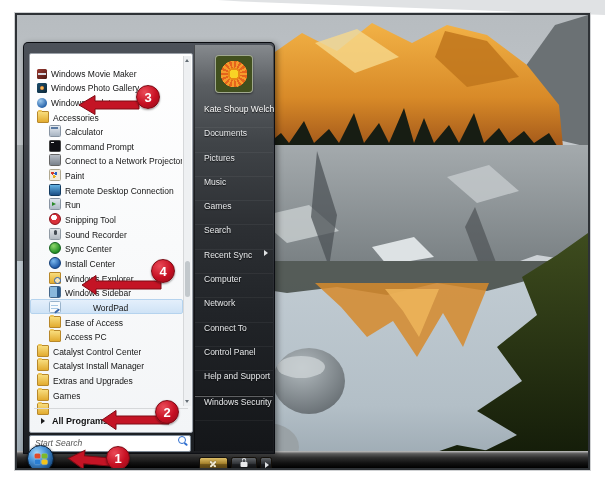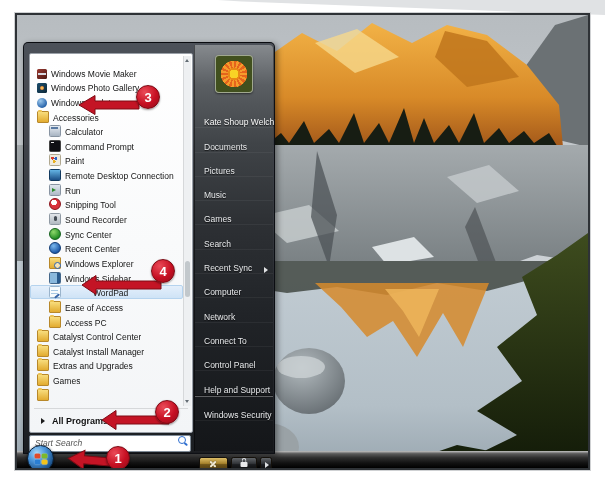--- a/index.html
+++ b/index.html
@@ -71,21 +71,21 @@
   .searchrow input{box-sizing:border-box;width:100%;height:100%;border:1px solid #7e8a96;border-radius:2px;background:#fff;font-family:"Liberation Sans",sans-serif;font-size:8.5px;font-style:italic;color:#444;padding:0 18px 0 5px;outline:none;}
   .searchrow input::placeholder{color:#555;font-style:italic;}
   .mag{position:absolute;right:5px;top:4px;width:6px;height:6px;border:1.6px solid #2f6fd0;border-radius:50%;}
   .mag::after{content:"";position:absolute;left:5px;top:5.5px;width:3.5px;height:1.6px;background:#2f6fd0;border-radius:1px;transform:rotate(40deg);}
   
   .rpanel{position:absolute;left:170px;top:2px;width:78px;height:406px;background:linear-gradient(180deg,#868a8e 0%,#5a5e62 10%,#404448 24%,#2d3034 44%,#212428 66%,#141619 100%);border-radius:0 4px 0 0;border-left:1px solid rgba(0,0,0,.45);}
   .avatar{margin:10px auto 11px auto;width:36px;height:36px;border-radius:4px;border:1px solid rgba(255,255,255,.5);box-shadow:0 1px 2px rgba(0,0,0,.5);background:
     radial-gradient(circle at 50% 50%,#f8d425 0 4.5px,#e88a14 4.5px 6.5px,rgba(0,0,0,0) 6.5px),
     radial-gradient(circle at 50% 50%,rgba(0,0,0,0) 0 13px,#41501e 13.5px),
     repeating-conic-gradient(#e5641c 0deg 12deg,#f59c2c 12deg 24deg);}
-  .rrow{height:23.3px;display:flex;align-items:flex-end;padding:0 5px 0 9px;font-size:8.5px;color:#e8eaec;text-shadow:0 1px 1px rgba(0,0,0,.75);border-bottom:1px solid rgba(255,255,255,.05);white-space:nowrap;}
+  .rrow{height:23.3px;display:flex;align-items:flex-start;padding:0 5px 0 9px;font-size:8.5px;color:#e8eaec;text-shadow:0 1px 1px rgba(0,0,0,.75);border-bottom:1px solid rgba(255,255,255,.05);white-space:nowrap;}
   .rrow.user{color:#fbfbfb;}
   .rrow .grow{flex:1;}
   .flyout{width:0;height:0;border-left:4px solid #e0e2e4;border-top:3px solid transparent;border-bottom:3px solid transparent;}
   .rrow.wsec{border-top:1px solid rgba(255,255,255,.30);box-shadow:0 -1px 0 rgba(0,0,0,.5);}
   
   .powerrow{position:absolute;left:170px;top:412px;width:78px;height:18px;display:flex;align-items:center;gap:3px;padding-left:5px;box-sizing:border-box;}
   .pwr{height:14px;border-radius:2.5px;position:relative;border:1px solid #14100a;box-sizing:border-box;}
   .pwr-x{width:30px;background:linear-gradient(180deg,#dcbd66 0%,#a8842e 45%,#6e5418 55%,#4e3a10 100%);}
   .xglyph::before,.xglyph::after{content:"";position:absolute;left:50%;top:50%;width:8px;height:1.8px;background:#f4ecd6;border-radius:1px;box-shadow:0 0 1px #3a2c08;}
   .xglyph::before{transform:translate(-50%,-50%) rotate(45deg);}
@@ -184,20 +184,24 @@
           </div>
         <div class="lrow ind1">
             <span class="ic ic-calc"></span>
             <span class="ltxt">Calculator</span>
           </div>
         <div class="lrow ind1">
             <span class="ic ic-cmd"></span>
             <span class="ltxt">Command Prompt</span>
           </div>
         <div class="lrow ind1">
+            <span class="ic ic-proj"></span>
+            <span class="ltxt">Connect to a Network Projector</span>
+          </div>
+        <div class="lrow ind1">
             <span class="ic ic-paint"></span>
             <span class="ltxt">Paint</span>
           </div>
         <div class="lrow ind1">
             <span class="ic ic-rdp"></span>
             <span class="ltxt">Remote Desktop Connection</span>
           </div>
         <div class="lrow ind1">
             <span class="ic ic-run"></span>
             <span class="ltxt">Run</span>
@@ -209,21 +213,21 @@
         <div class="lrow ind1">
             <span class="ic ic-sound"></span>
             <span class="ltxt">Sound Recorder</span>
           </div>
         <div class="lrow ind1">
             <span class="ic ic-sync"></span>
             <span class="ltxt">Sync Center</span>
           </div>
         <div class="lrow ind1">
             <span class="ic ic-welcome"></span>
-            <span class="ltxt">Recent Center</span>
+            <span class="ltxt">Install Center</span>
           </div>
         <div class="lrow ind1">
             <span class="ic ic-expl"></span>
             <span class="ltxt">Windows Explorer</span>
           </div>
         <div class="lrow ind1">
             <span class="ic ic-sidebar"></span>
             <span class="ltxt">Windows Sidebar</span>
           </div>
         <div class="lrow ind1 sel">

